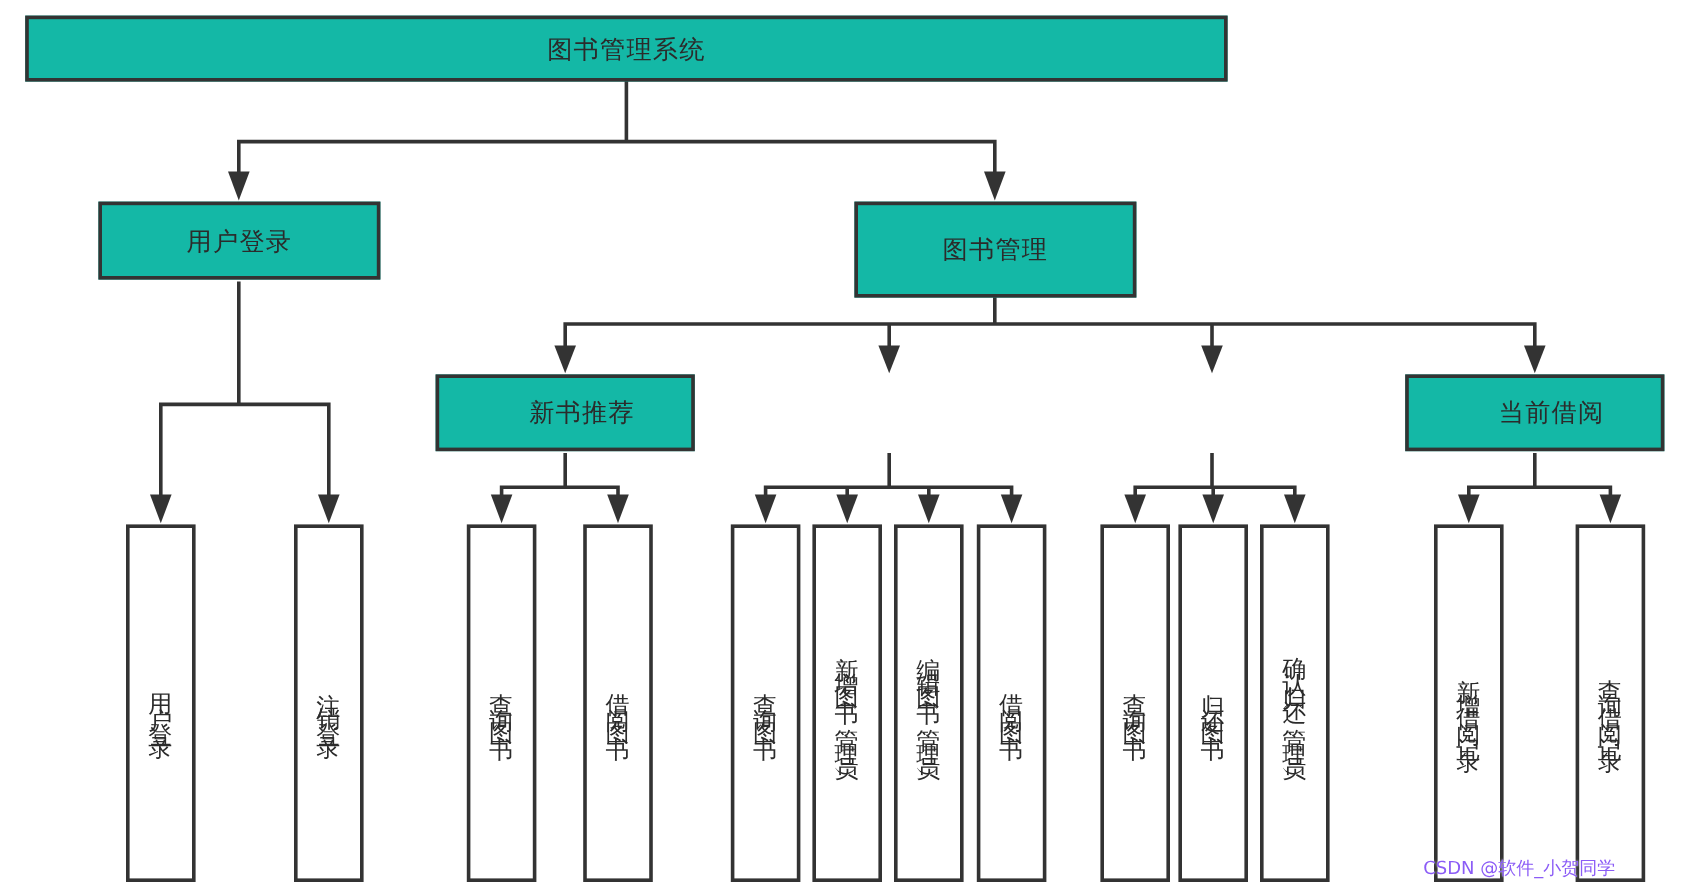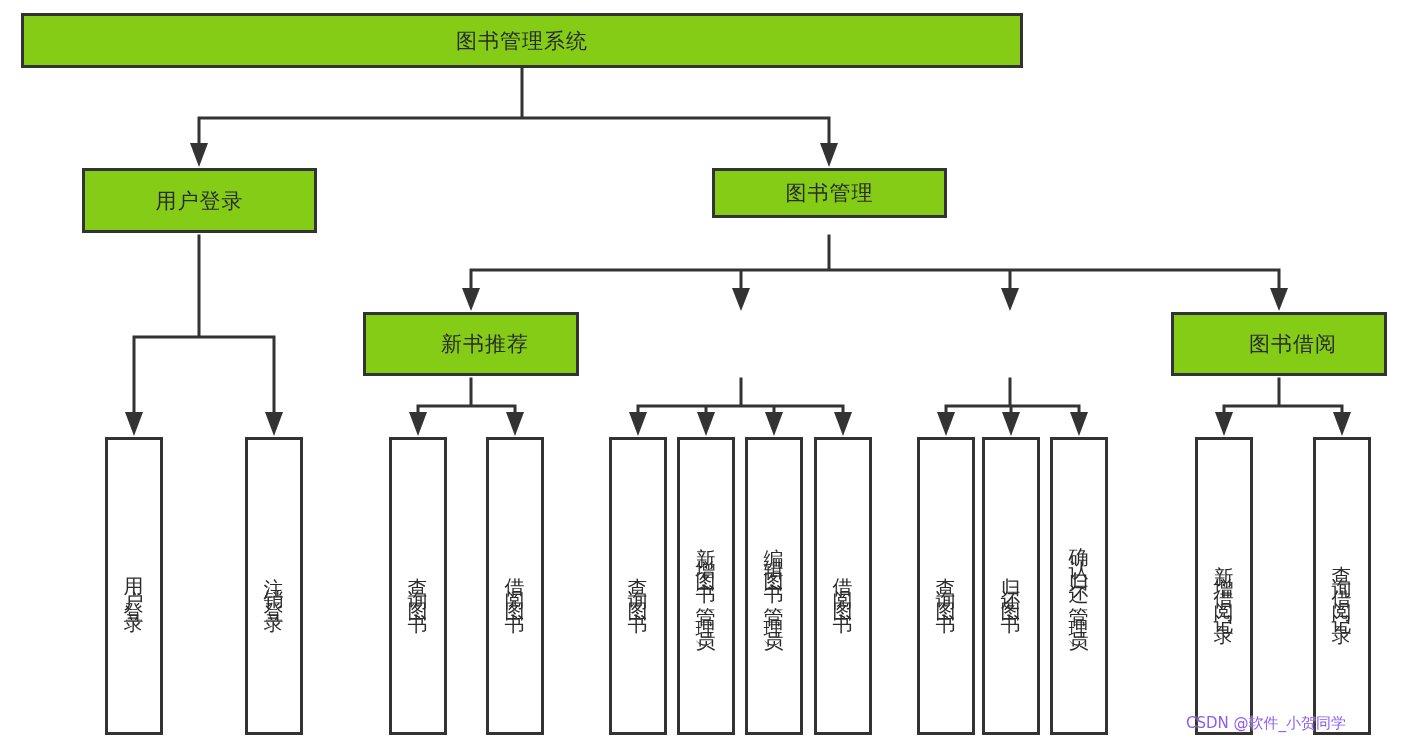--- a/index.html
+++ b/index.html
@@ -27,33 +27,33 @@
     fill: none;
     stroke-linecap: square;
   }
   #connectors path.arrow {
     fill: #333333;
     stroke: none;
   }
   .node {
     position: absolute;
     box-sizing: border-box;
-    background: #84cc16;
+    background: #14b8a6;
     border: 3px solid #333333;
     display: flex;
     align-items: center;
     justify-content: center;
     font-size: 21px;
     color: #2b2b2b;
     letter-spacing: 1px;
     white-space: nowrap;
   }
   .node-root   { left: 21px;   top: 13px;  width: 1002px; height: 55px; }
   .node-l2a    { left: 82px;   top: 168px; width: 235px;  height: 65px; }
-  .node-l2b    { left: 712px;  top: 168px; width: 235px;  height: 50px; }
+  .node-l2b    { left: 712px;  top: 168px; width: 235px;  height: 80px; }
   .node-l3     { top: 312px;   width: 216px; height: 64px; padding-left: 28px; }
   .node-l3a    { left: 363px; }
   .node-l3b    { left: 634px; }
   .node-l3c    { left: 902px; }
   .node-l3d    { left: 1171px; }
   .leaf {
     position: absolute;
     box-sizing: border-box;
     top: 437px;
     width: 58px;
@@ -159,21 +159,21 @@
     <span>用户登录</span>
   </div>
   <div class="node node-l2b">
     <span>图书管理</span>
   </div>
 
   <div class="node node-l3 node-l3a">
     <span>新书推荐</span>
   </div>
   <div class="node node-l3 node-l3d">
-    <span>图书借阅</span>
+    <span>当前借阅</span>
   </div>
 
   <div class="leaf leaf-a1">
     <span>用户登录</span>
   </div>
   <div class="leaf leaf-a2">
     <span>注销登录</span>
   </div>
 
   <div class="leaf leaf-b1">

